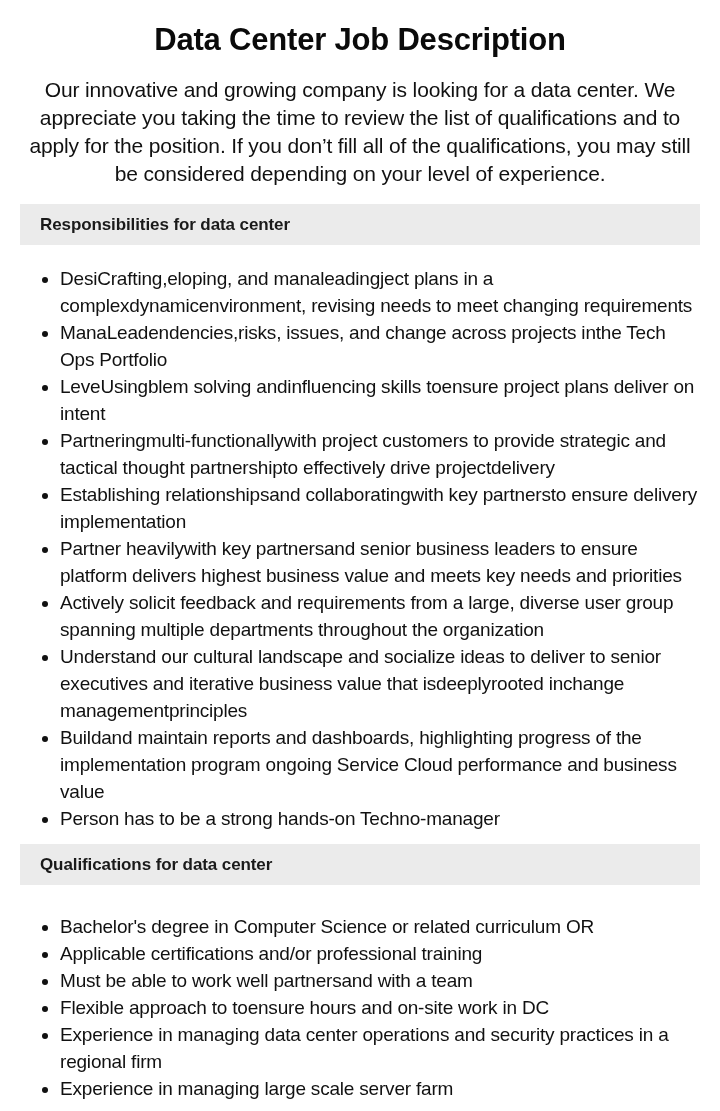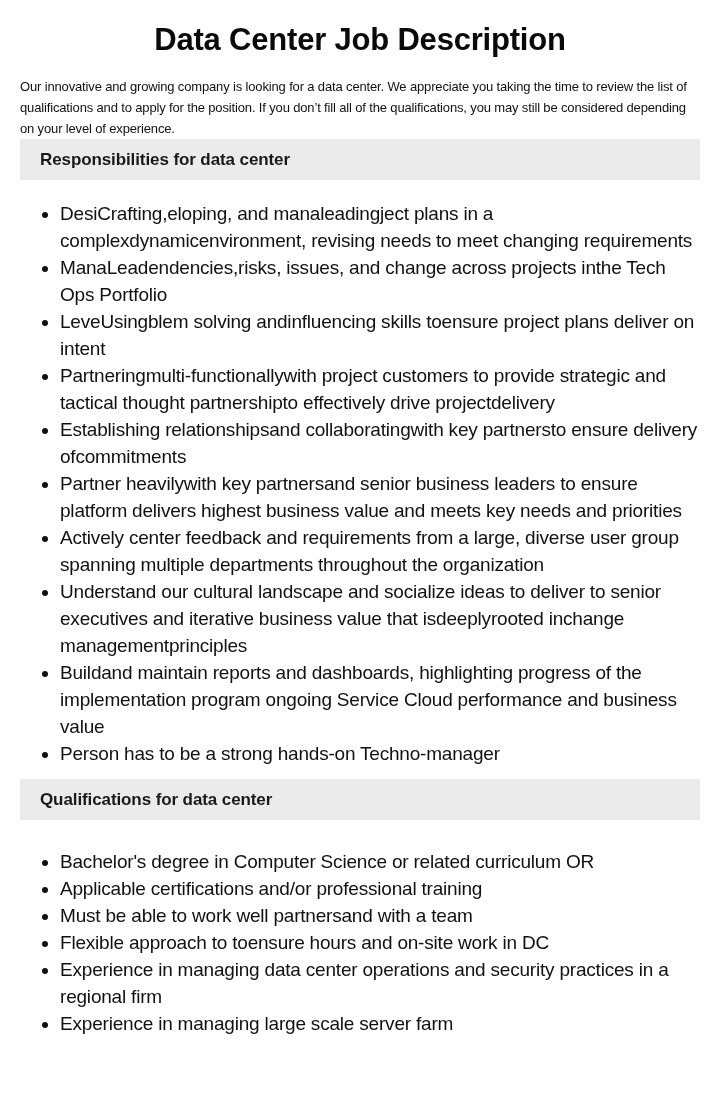--- a/index.html
+++ b/index.html
@@ -17,25 +17,27 @@
     height: 44px;
     line-height: 44px;
     text-align: center;
     font-size: 31px;
     font-weight: bold;
     letter-spacing: -0.2px;
     color: #0a0a0a;
   }
   .intro {
     margin: 14px 0 0 0;
-    font-size: 13px;
-    line-height: 21px;
+    font-size: 21px;
+    line-height: 28px;
     letter-spacing: -0.15px;
+    text-align: center;
   }
   .section-header {
+    margin-top: 16px;
     background: #ebebeb;
     height: 41px;
     line-height: 41px;
     padding-left: 20px;
     font-size: 17px;
     font-weight: bold;
     letter-spacing: -0.1px;
     color: #1a1a1a;
   }
   ul {
@@ -55,23 +57,23 @@
 <div class="page">
   <h1>Data Center Job Description</h1>
   <p class="intro">Our innovative and growing company is looking for a data center. We appreciate you taking the time to review the list of qualifications and to apply for the position. If you don’t fill all of the qualifications, you may still be considered depending on your level of experience.</p>
 
   <div class="section-header" id="resp-header">Responsibilities for data center</div>
   <ul id="resp-list">
     <li>DesiCrafting,eloping, and manaleadingject plans in a complexdynamicenvironment, revising needs to meet changing requirements</li>
     <li>ManaLeadendencies,risks, issues, and change across projects inthe Tech Ops Portfolio</li>
     <li>LeveUsingblem solving andinfluencing skills toensure project plans deliver on intent</li>
     <li>Partneringmulti-functionallywith project customers to provide strategic and tactical thought partnershipto effectively drive projectdelivery</li>
-    <li>Establishing relationshipsand collaboratingwith key partnersto ensure delivery ofcommitments</li>
+    <li>Establishing relationshipsand collaboratingwith key partnersto ensure delivery implementation</li>
     <li>Partner heavilywith key partnersand senior business leaders to ensure platform delivers highest business value and meets key needs and priorities</li>
-    <li>Actively center feedback and requirements from a large, diverse user group spanning multiple departments throughout the organization</li>
+    <li>Actively solicit feedback and requirements from a large, diverse user group spanning multiple departments throughout the organization</li>
     <li>Understand our cultural landscape and socialize ideas to deliver to senior executives and iterative business value that isdeeplyrooted inchange managementprinciples</li>
     <li>Buildand maintain reports and dashboards, highlighting progress of the implementation program ongoing Service Cloud performance and business value</li>
     <li>Person has to be a strong hands-on Techno-manager</li>
   </ul>
 
   <div class="section-header" id="quals-header">Qualifications for data center</div>
   <ul id="quals-list">
     <li>Bachelor's degree in Computer Science or related curriculum OR</li>
     <li>Applicable certifications and/or professional training</li>
     <li>Must be able to work well partnersand with a team</li>

